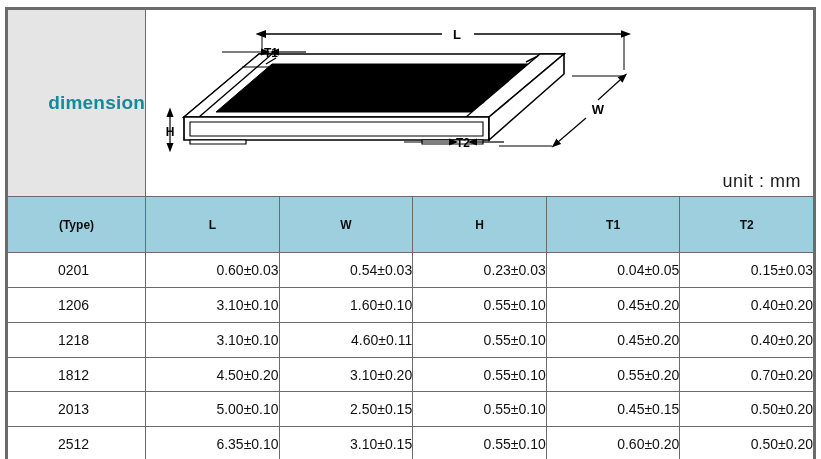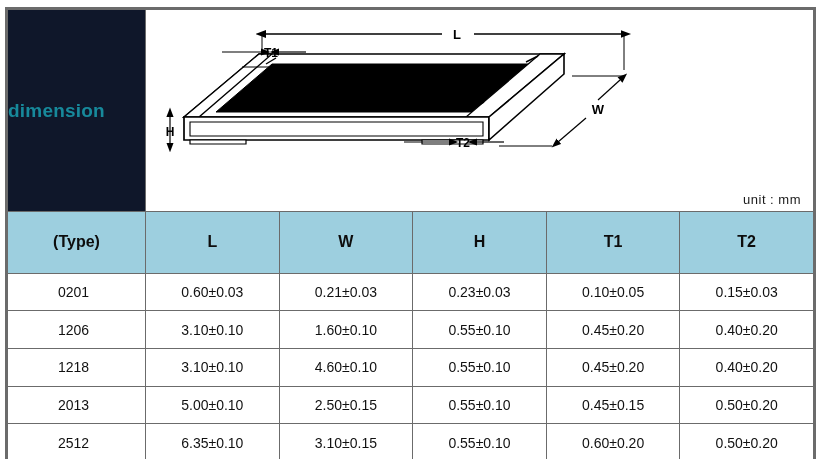--- a/index.html
+++ b/index.html
@@ -34,72 +34,72 @@
   }
   table.dim-table td, table.dim-table th {
     border: 1px solid #6b6b6b;
     padding: 0;
     margin: 0;
   }
   
   td.dimension-cell {
     width: 137px;
     height: 144px;
-    text-align: left;
+    text-align: right;
     vertical-align: middle;
-    background: #0f172a;
+    background: #e5e5e5;
   }
   .dimension-label {
     color: #17899b;
     font-size: 19px;
     font-weight: bold;
     letter-spacing: 0.2px;
   }
   td.drawing-cell {
     position: relative;
     height: 144px;
     background: #ffffff;
     vertical-align: top;
   }
   .unit-note {
     position: absolute;
     right: 12px;
     bottom: 4px;
-    font-size: 13px;
+    font-size: 18px;
     color: #1a1a1a;
     letter-spacing: 0.5px;
   }
   .drawing-svg {
     display: block;
     position: absolute;
     left: 8px;
     top: 2px;
   }
   
   tr.head-row th {
     background: #9dcfdf;
     height: 43px;
-    font-size: 16px;
+    font-size: 12px;
     font-weight: bold;
     color: #0d0d0d;
     text-align: center;
     vertical-align: middle;
   }
   th.c-type { width: 137px; }
   th.c-l    { width: 134px; }
   th.c-w    { width: 136px; }
   th.c-h    { width: 138px; }
   th.c-t1   { width: 137px; }
   th.c-t2   { width: 125px; }
   
   tr.data-row td {
     height: 26px;
     font-size: 14px;
     color: #111111;
-    text-align: center;
+    text-align: right;
     vertical-align: middle;
     background: #ffffff;
   }
   tr.data-row td.type-cell {
     text-align: center;
     padding-right: 6px;
   }
 </style>
 </head>
 <body>
@@ -177,40 +177,48 @@
           <th class="c-l">L</th>
           <th class="c-w">W</th>
           <th class="c-h">H</th>
           <th class="c-t1">T1</th>
           <th class="c-t2">T2</th>
         </tr>
 
         <tr class="data-row">
           <td class="type-cell">0201</td>
           <td>0.60±0.03</td>
-          <td>0.21±0.03</td>
+          <td>0.54±0.03</td>
           <td>0.23±0.03</td>
-          <td>0.10±0.05</td>
+          <td>0.04±0.05</td>
           <td>0.15±0.03</td>
         </tr>
         <tr class="data-row">
           <td class="type-cell">1206</td>
           <td>3.10±0.10</td>
           <td>1.60±0.10</td>
           <td>0.55±0.10</td>
           <td>0.45±0.20</td>
           <td>0.40±0.20</td>
         </tr>
         <tr class="data-row">
           <td class="type-cell">1218</td>
           <td>3.10±0.10</td>
-          <td>4.60±0.10</td>
+          <td>4.60±0.11</td>
           <td>0.55±0.10</td>
           <td>0.45±0.20</td>
           <td>0.40±0.20</td>
+        </tr>
+        <tr class="data-row">
+          <td class="type-cell">1812</td>
+          <td>4.50±0.20</td>
+          <td>3.10±0.20</td>
+          <td>0.55±0.10</td>
+          <td>0.55±0.20</td>
+          <td>0.70±0.20</td>
         </tr>
         <tr class="data-row">
           <td class="type-cell">2013</td>
           <td>5.00±0.10</td>
           <td>2.50±0.15</td>
           <td>0.55±0.10</td>
           <td>0.45±0.15</td>
           <td>0.50±0.20</td>
         </tr>
         <tr class="data-row">

